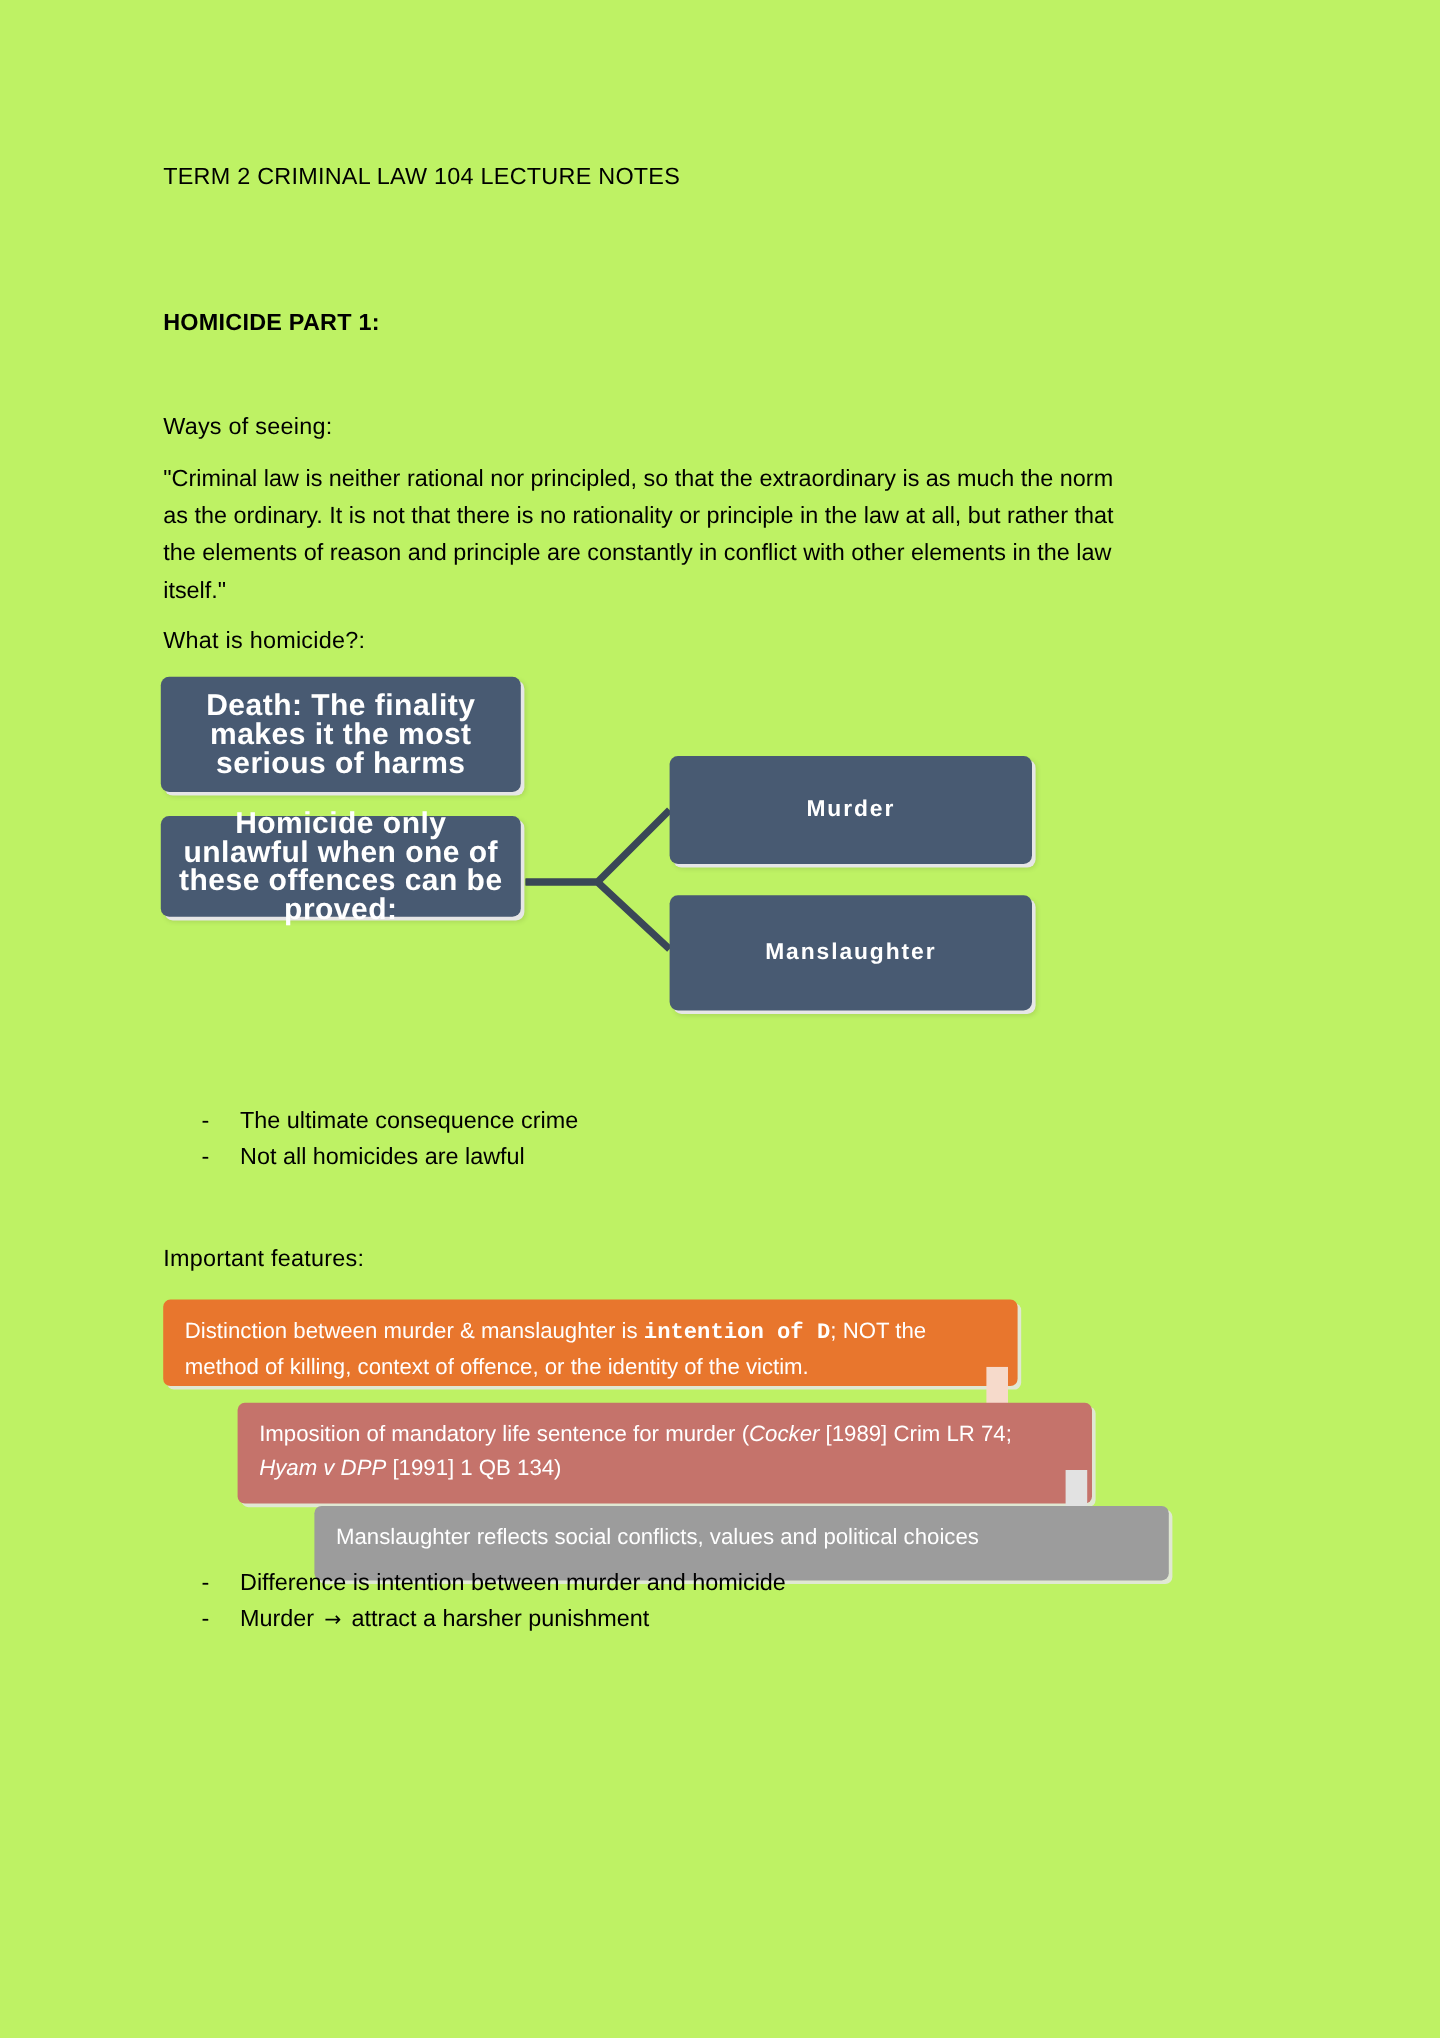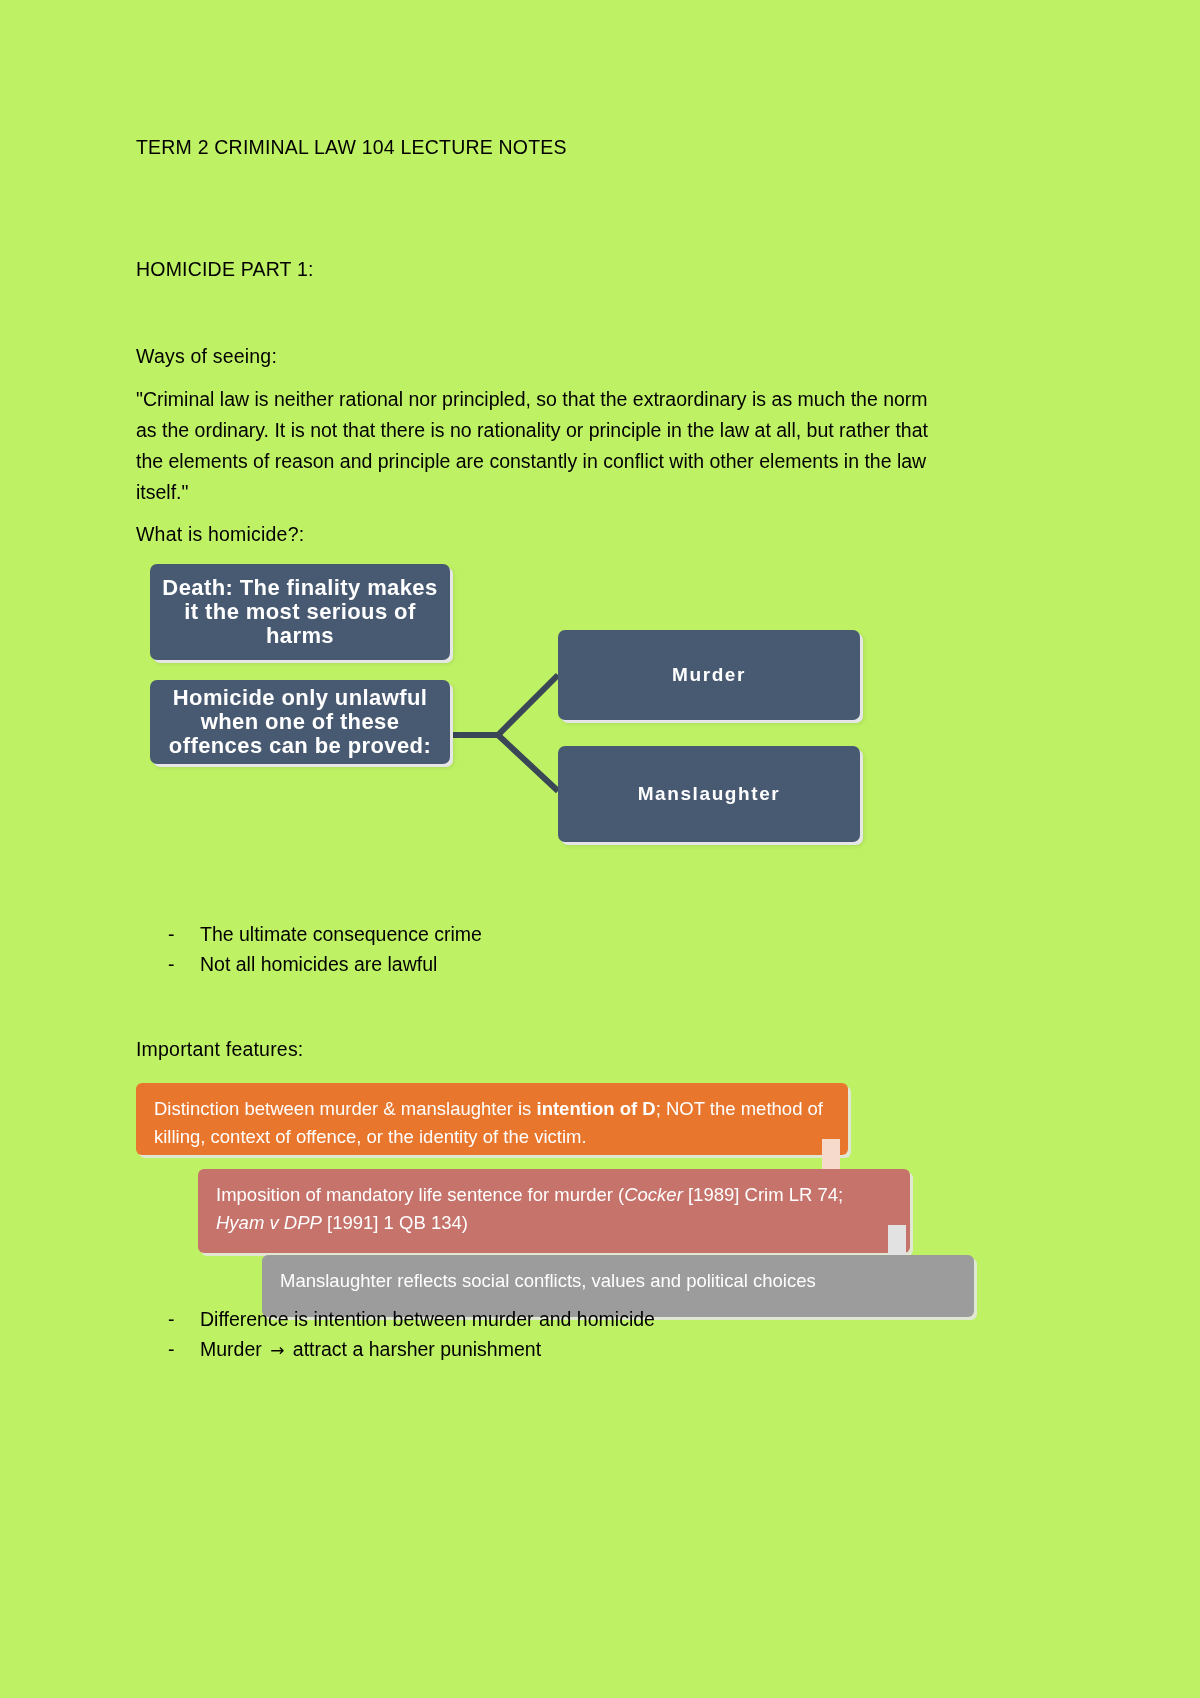--- a/index.html
+++ b/index.html
@@ -30,21 +30,21 @@
     letter-spacing: 0.2px;
     white-space: nowrap;
   }
   .heading {
     position: absolute;
     left: 136px;
     font-size: 19.5px;
     letter-spacing: 0.2px;
     white-space: nowrap;
   }
-  #heading-homicide { top: 258px; }
+  #heading-homicide { top: 258px; font-weight: bold; }
   #heading-ways     { top: 345px; }
   #heading-what     { top: 523px; }
   #heading-important{ top: 1038px; }
 
   .quote-para {
     position: absolute;
     left: 136px;
     top: 384px;
     width: 796px;
     font-size: 19.5px;
@@ -97,23 +97,23 @@
     font-weight: bold;
     display: flex;
     align-items: center;
     justify-content: center;
     text-align: center;
     line-height: 24px;
     letter-spacing: 0.4px;
     padding: 4px 8px;
   }
   .sa-left {
-    left: 20px;
+    left: 4px;
     width: 300px;
-    font-size: 22px;
+    font-size: 25px;
   }
   #sa-death        { top: 8px;   height: 96px; }
   #sa-unlawful     { top: 124px; height: 84px; }
   #sa-conduct      { top: 250px; height: 100px; }
   .sa-right {
     width: 302px;
     font-size: 19px;
     letter-spacing: 1.6px;
   }
   #sa-murder       { left: 428px; top: 74px;  height: 90px; }
@@ -151,21 +151,21 @@
   }
   #band-salmon {
     left: 62px;  top: 92px;  width: 712px; height: 84px;
     background: #C5736B;
   }
   #band-gray {
     left: 126px; top: 178px; width: 712px; height: 62px;
     background: #9C9C9C;
   }
   .band em { font-style: italic; }
-  .band strong { font-weight: bold; }
+  .band strong { font-weight: bold; font-family: Liberation Mono, monospace; }
 
   .step-arrow {
     position: absolute;
     width: 38px;
     height: 62px;
   }
   #arrow-1 { left: 676px; top: 62px; }
   #arrow-2 { left: 742px; top: 148px; }
 </style>
 </head>

